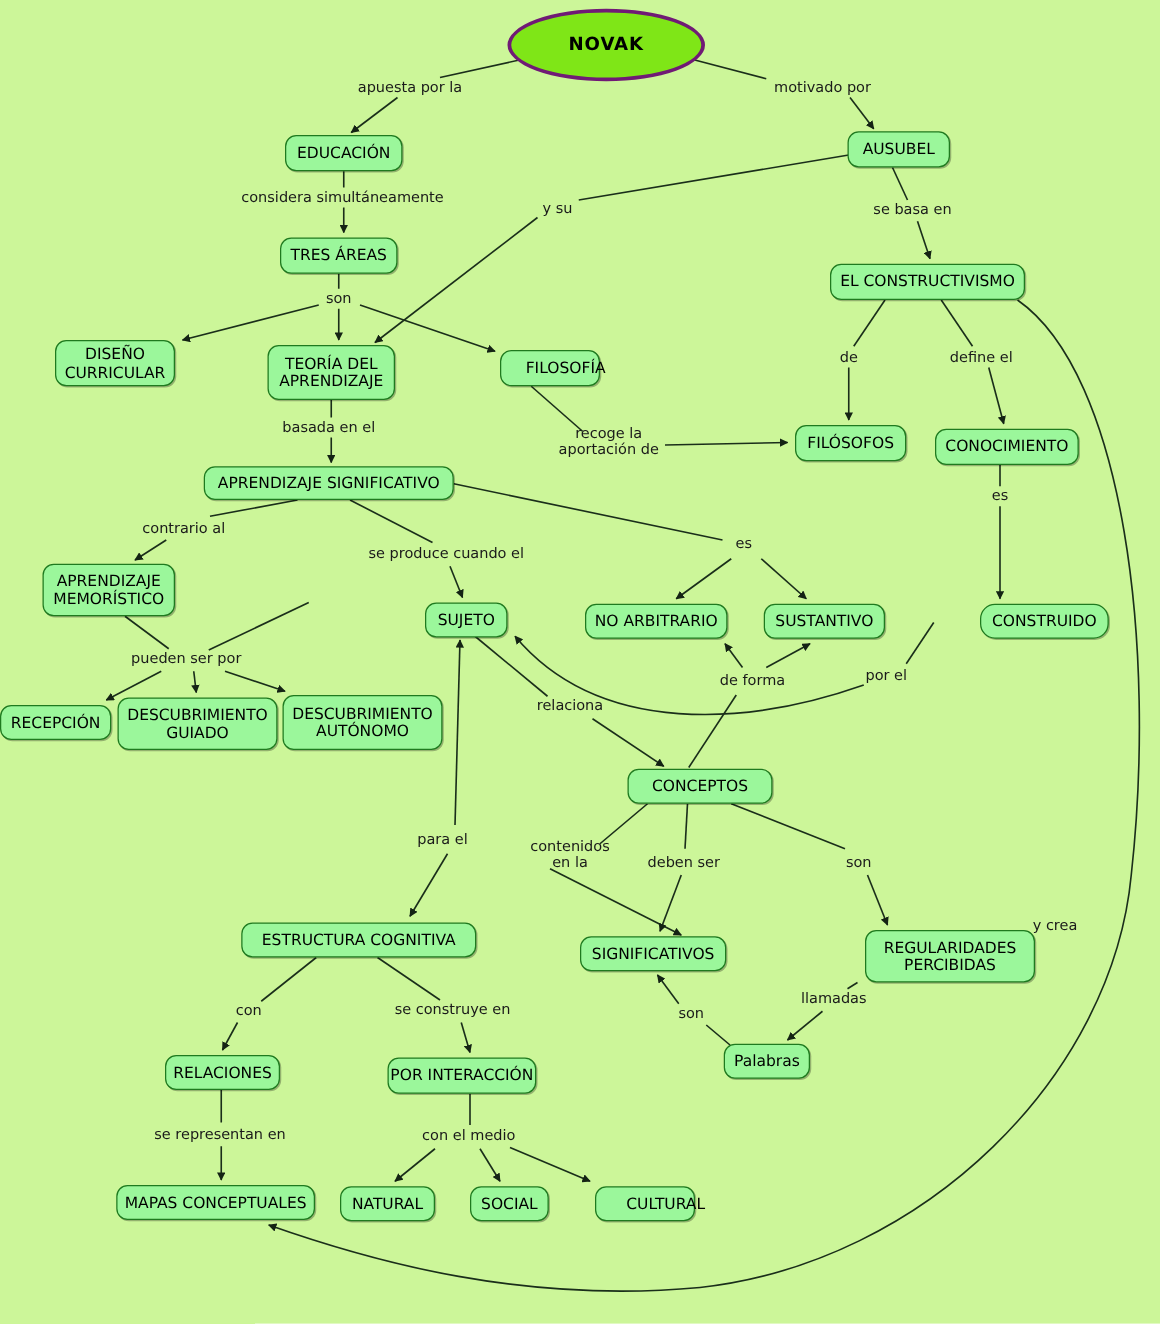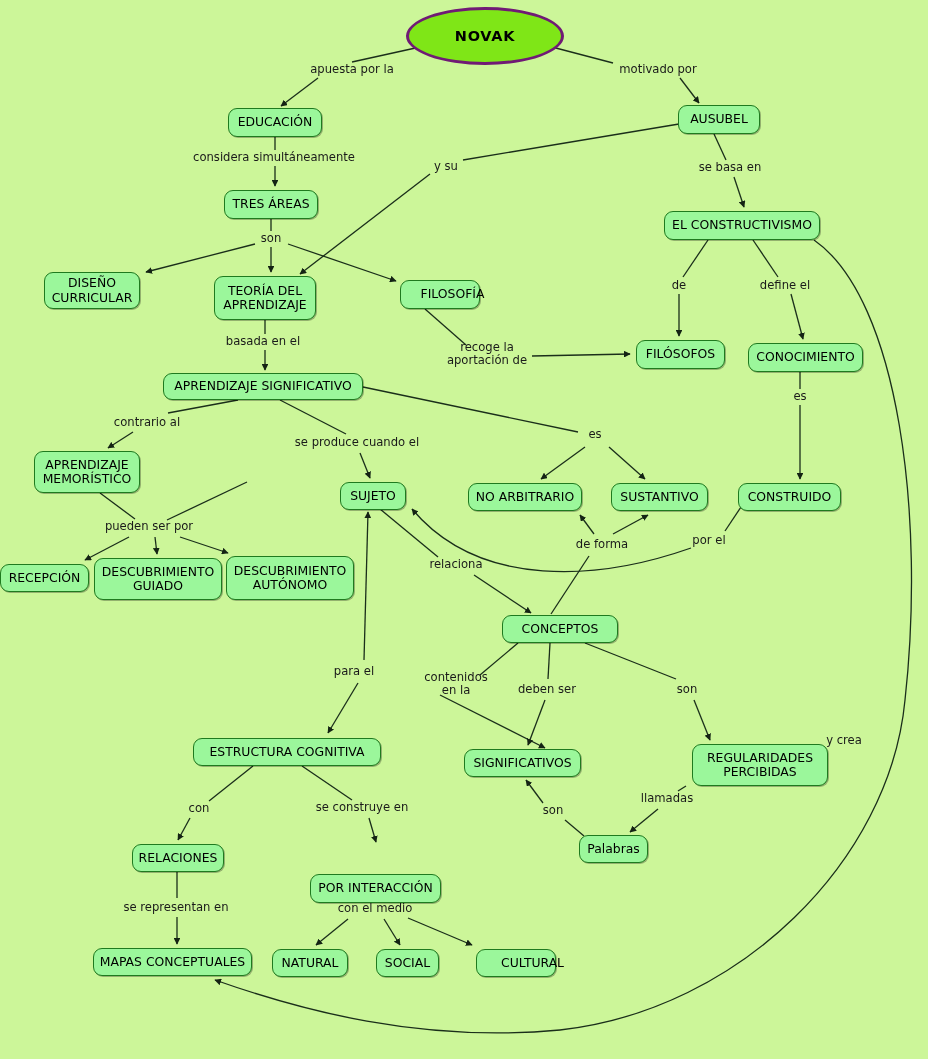--- a/index.html
+++ b/index.html
@@ -154,41 +154,41 @@
 APRENDIZAJE</div>
       <div class="node" style="left: 400px; top: 280px; width: 80px; height: 29px; padding-left: 32px;">FILOSOFÍA</div>
       <div class="node" style="left: 636px; top: 340px; width: 89px; height: 29px;">FILÓSOFOS</div>
       <div class="node" style="left: 748px; top: 343px; width: 115px; height: 29px;">CONOCIMIENTO</div>
       <div class="node" style="left: 163px; top: 373px; width: 200px; height: 27px;">APRENDIZAJE SIGNIFICATIVO</div>
       <div class="node" style="left: 34px; top: 451px; width: 106px; height: 42px;">APRENDIZAJE
 MEMORÍSTICO</div>
       <div class="node" style="left: 340px; top: 482px; width: 66px; height: 28px;">SUJETO</div>
       <div class="node" style="left: 468px; top: 483px; width: 114px; height: 28px;">NO ARBITRARIO</div>
       <div class="node" style="left: 611px; top: 483px; width: 97px; height: 28px;">SUSTANTIVO</div>
-      <div class="node" style="left: 738px; top: 483px; width: 103px; height: 28px;">CONSTRUIDO</div>
+      <div class="node" style="left: 784px; top: 483px; width: 103px; height: 28px; border-radius: 12px;">CONSTRUIDO</div>
       <div class="node" style="left: 0px; top: 564px; width: 89px; height: 28px;">RECEPCIÓN</div>
       <div class="node" style="left: 94px; top: 558px; width: 128px; height: 42px;">DESCUBRIMIENTO
 GUIADO</div>
       <div class="node" style="left: 226px; top: 556px; width: 128px; height: 44px;">DESCUBRIMIENTO
 AUTÓNOMO</div>
       <div class="node" style="left: 502px; top: 615px; width: 116px; height: 28px;">CONCEPTOS</div>
       <div class="node" style="left: 193px; top: 738px; width: 188px; height: 28px;">ESTRUCTURA COGNITIVA</div>
       <div class="node" style="left: 464px; top: 749px; width: 117px; height: 28px;">SIGNIFICATIVOS</div>
       <div class="node" style="left: 652px; top: 744px; width: 136px; height: 42px; margin-left: 40px;">REGULARIDADES
 PERCIBIDAS</div>
       <div class="node" style="left: 579px; top: 835px; width: 69px; height: 28px;">Palabras</div>
       <div class="node" style="left: 132px; top: 844px; width: 92px; height: 28px;">RELACIONES</div>
-      <div class="node" style="left: 310px; top: 846px; width: 131px; height: 29px; margin-top: 28px;">POR INTERACCIÓN</div>
+      <div class="node" style="left: 310px; top: 846px; width: 119px; height: 29px;">POR INTERACCIÓN</div>
       <div class="node" style="left: 93px; top: 948px; width: 159px; height: 28px;">MAPAS CONCEPTUALES</div>
       <div class="node" style="left: 272px; top: 949px; width: 76px; height: 28px;">NATURAL</div>
       <div class="node" style="left: 376px; top: 949px; width: 63px; height: 28px;">SOCIAL</div>
       <div class="node" style="left: 476px; top: 949px; width: 80px; height: 28px; padding-left: 40px;">CULTURAL</div>
     </div>
   <div id="labels-layer">
-      <div class="edge-label" style="left: 352px; top: 70px; text-align: right;">apuesta por la</div>
+      <div class="edge-label" style="left: 328px; top: 70px; text-align: right;">apuesta por la</div>
       <div class="edge-label" style="left: 658px; top: 70px;">motivado por</div>
       <div class="edge-label" style="left: 274px; top: 158px;">considera simultáneamente</div>
       <div class="edge-label" style="left: 446px; top: 167px;">y su</div>
       <div class="edge-label" style="left: 730px; top: 168px;">se basa en</div>
       <div class="edge-label" style="left: 271px; top: 239px;">son</div>
       <div class="edge-label" style="left: 679px; top: 286px;">de</div>
       <div class="edge-label" style="left: 785px; top: 286px;">define el</div>
       <div class="edge-label" style="left: 263px; top: 342px;">basada en el</div>
       <div class="edge-label" style="left: 487px; top: 354px;">recoge la
 aportación de</div>

